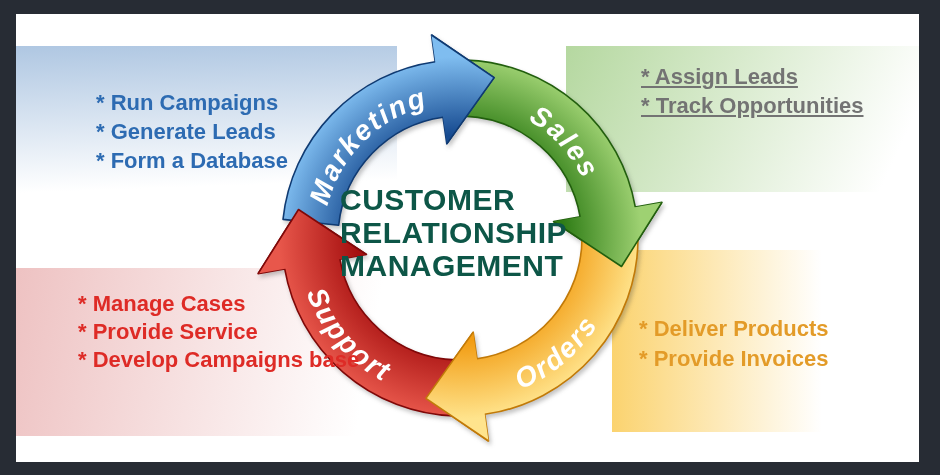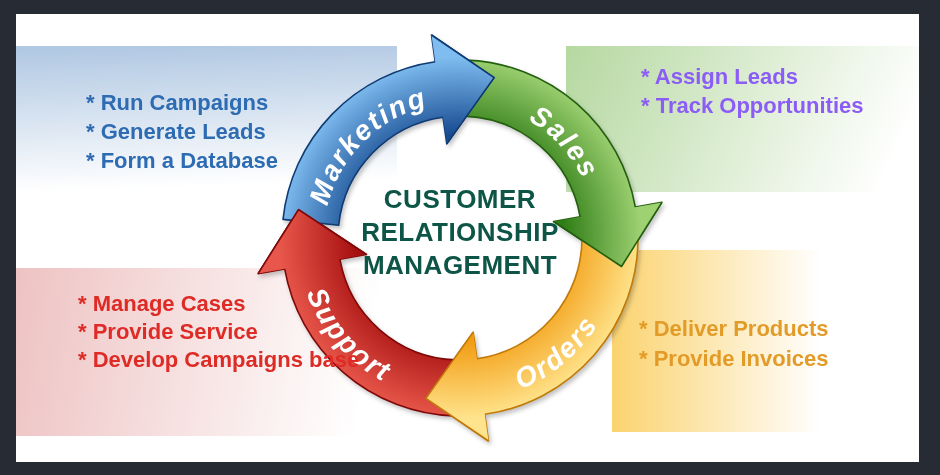--- a/index.html
+++ b/index.html
@@ -12,27 +12,27 @@
   .band-orders{left:612px;top:250px;width:233px;height:182px;}
   .band-support{left:15px;top:268px;width:382px;height:168px;}
 
   svg.cycle{position:absolute;left:0;top:0;z-index:1;
     filter:drop-shadow(2px 3px 2px rgba(60,60,60,.30));}
 
   .arc-label{font-family:"Liberation Sans",sans-serif;font-size:28px;font-weight:bold;
     font-style:italic;fill:#ffffff;letter-spacing:2px;}
 
   .list{position:absolute;z-index:2;font-weight:bold;font-size:22px;line-height:29px;white-space:nowrap;}
-  .list-marketing{left:86px;top:88px;}
+  .list-marketing{left:96px;top:88px;}
   .list-sales{left:641px;top:62px;}
   .list-orders{left:639px;top:314px;line-height:30px;}
   .list-support{left:78px;top:290px;line-height:28px;}
 
   .center-title{position:absolute;z-index:2;left:340px;top:183px;width:240px;
-    text-align:center;font-weight:bold;font-size:26px;line-height:33px;letter-spacing:.5px;}
+    text-align:left;font-weight:bold;font-size:30px;line-height:33px;letter-spacing:.5px;}
 
   .frame{position:absolute;inset:0;z-index:5;pointer-events:none;
     border-style:solid;border-width:14px 21px 13px 16px;}
 </style>
 </head>
 <body>
 
 <div class="stage" style="background: rgb(255, 255, 255);">
 
   <div class="band band-marketing" style="background: linear-gradient(178deg, rgb(175, 199, 226) 0%, rgb(255, 255, 255) 90%);"></div>
@@ -81,21 +81,21 @@
     <text class="arc-label" text-anchor="middle"><textPath href="#lp1" startOffset="50%">Sales</textPath></text>
     <text class="arc-label" text-anchor="middle"><textPath href="#lp2" startOffset="50%">Orders</textPath></text>
     <text class="arc-label" text-anchor="middle"><textPath href="#lp3" startOffset="50%">Support</textPath></text>
   </svg>
 
   <div class="list list-marketing" style="color: rgb(45, 107, 178);">
       <div>* Run Campaigns</div>
       <div>* Generate Leads</div>
       <div>* Form a Database</div>
     </div>
-  <div class="list list-sales" style="color: #8b5cf6;">
+  <div class="list list-sales" style="color: #737373; text-decoration: underline;">
       <div>* Assign Leads</div>
       <div>* Track Opportunities</div>
     </div>
   <div class="list list-orders" style="color: rgb(227, 155, 40);">
       <div>* Deliver Products</div>
       <div>* Provide Invoices</div>
     </div>
   <div class="list list-support" style="color: rgb(222, 43, 38);">
       <div>* Manage Cases</div>
       <div>* Provide Service</div>

